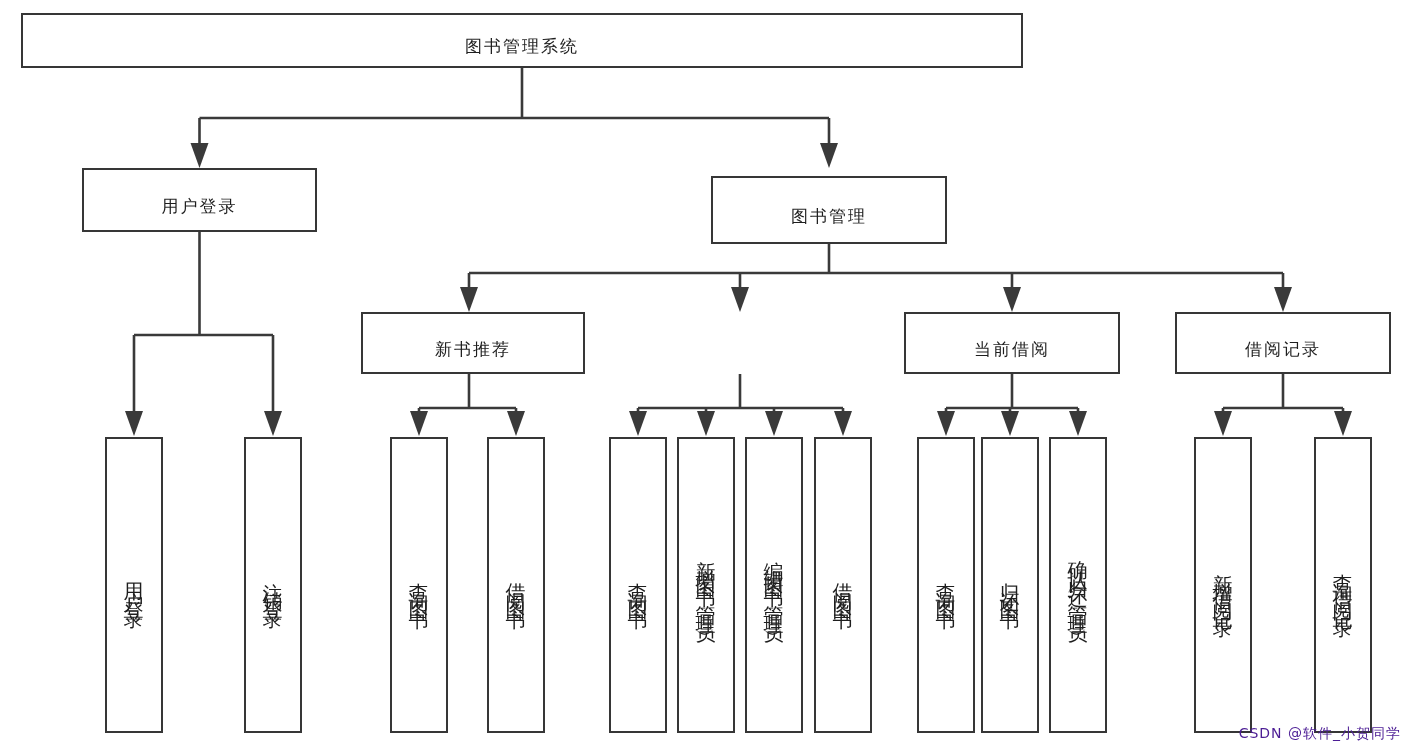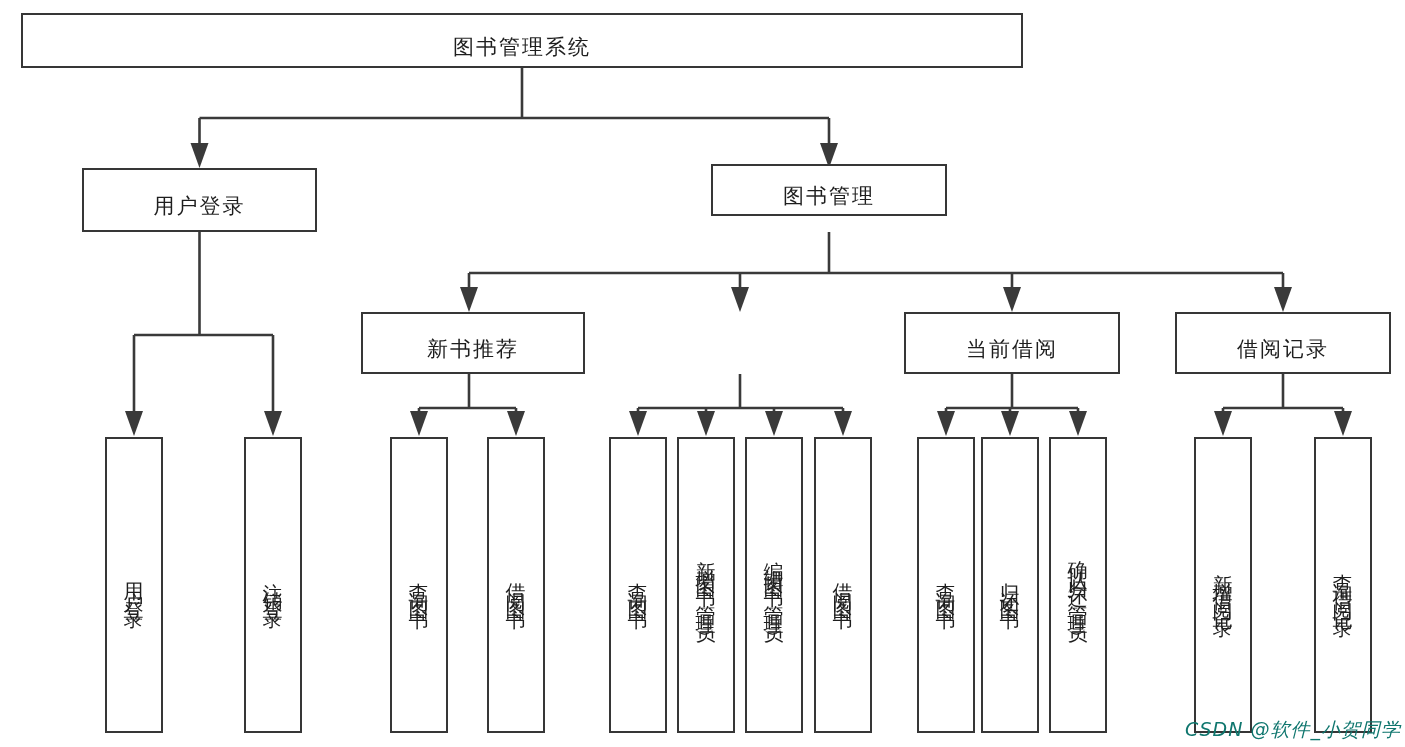--- a/index.html
+++ b/index.html
@@ -15,43 +15,42 @@
     position:absolute;
     box-sizing:border-box;
     border:2.5px solid #363636;
     background:#ffffff;
     display:flex;
     align-items:center;
     justify-content:center;
     color:#1e1e1e;
   }
   .hnode span{
-    font-size:21px;
+    font-size:17px;
     letter-spacing:2px;
     white-space:nowrap;
     margin-top:12px;
   }
   .leaf .vtext{
     writing-mode:vertical-rl;
     text-orientation:mixed;
     font-size:20px;
     letter-spacing:9px;
     line-height:1;
     white-space:nowrap;
   }
   #watermark{
     position:absolute;
     right:4px;
     bottom:4px;
-    font-size:19px;
-    color:#0f766e;
+    font-size:14px;
+    color:#4c1d95;
     letter-spacing:1px;
     white-space:nowrap;
     z-index:5;
-    font-style:italic;
   }
 </style>
 </head>
 <body>
 
 <div id="canvas">
 
   <svg id="connectors" width="1405" height="747" viewBox="0 0 1405 747">
     <g stroke="#3a3a3a" stroke-width="2.6" fill="none">
 
@@ -95,21 +94,21 @@
     </g>
   </svg>
 
   <div class="node hnode" style="left:21px;top:13px;width:1002px;height:55px">
     <span>图书管理系统</span>
   </div>
 
   <div class="node hnode" style="left:82px;top:168px;width:235px;height:64px">
     <span>用户登录</span>
   </div>
-  <div class="node hnode" style="left:711px;top:164px;width:236px;height:52px">
+  <div class="node hnode" style="left:711px;top:176px;width:236px;height:68px">
     <span>图书管理</span>
   </div>
 
   <div class="node hnode" style="left:361px;top:312px;width:224px;height:62px">
     <span>新书推荐</span>
   </div>
   <div class="node hnode" style="left:904px;top:312px;width:216px;height:62px">
     <span>当前借阅</span>
   </div>
   <div class="node hnode" style="left:1175px;top:312px;width:216px;height:62px">

